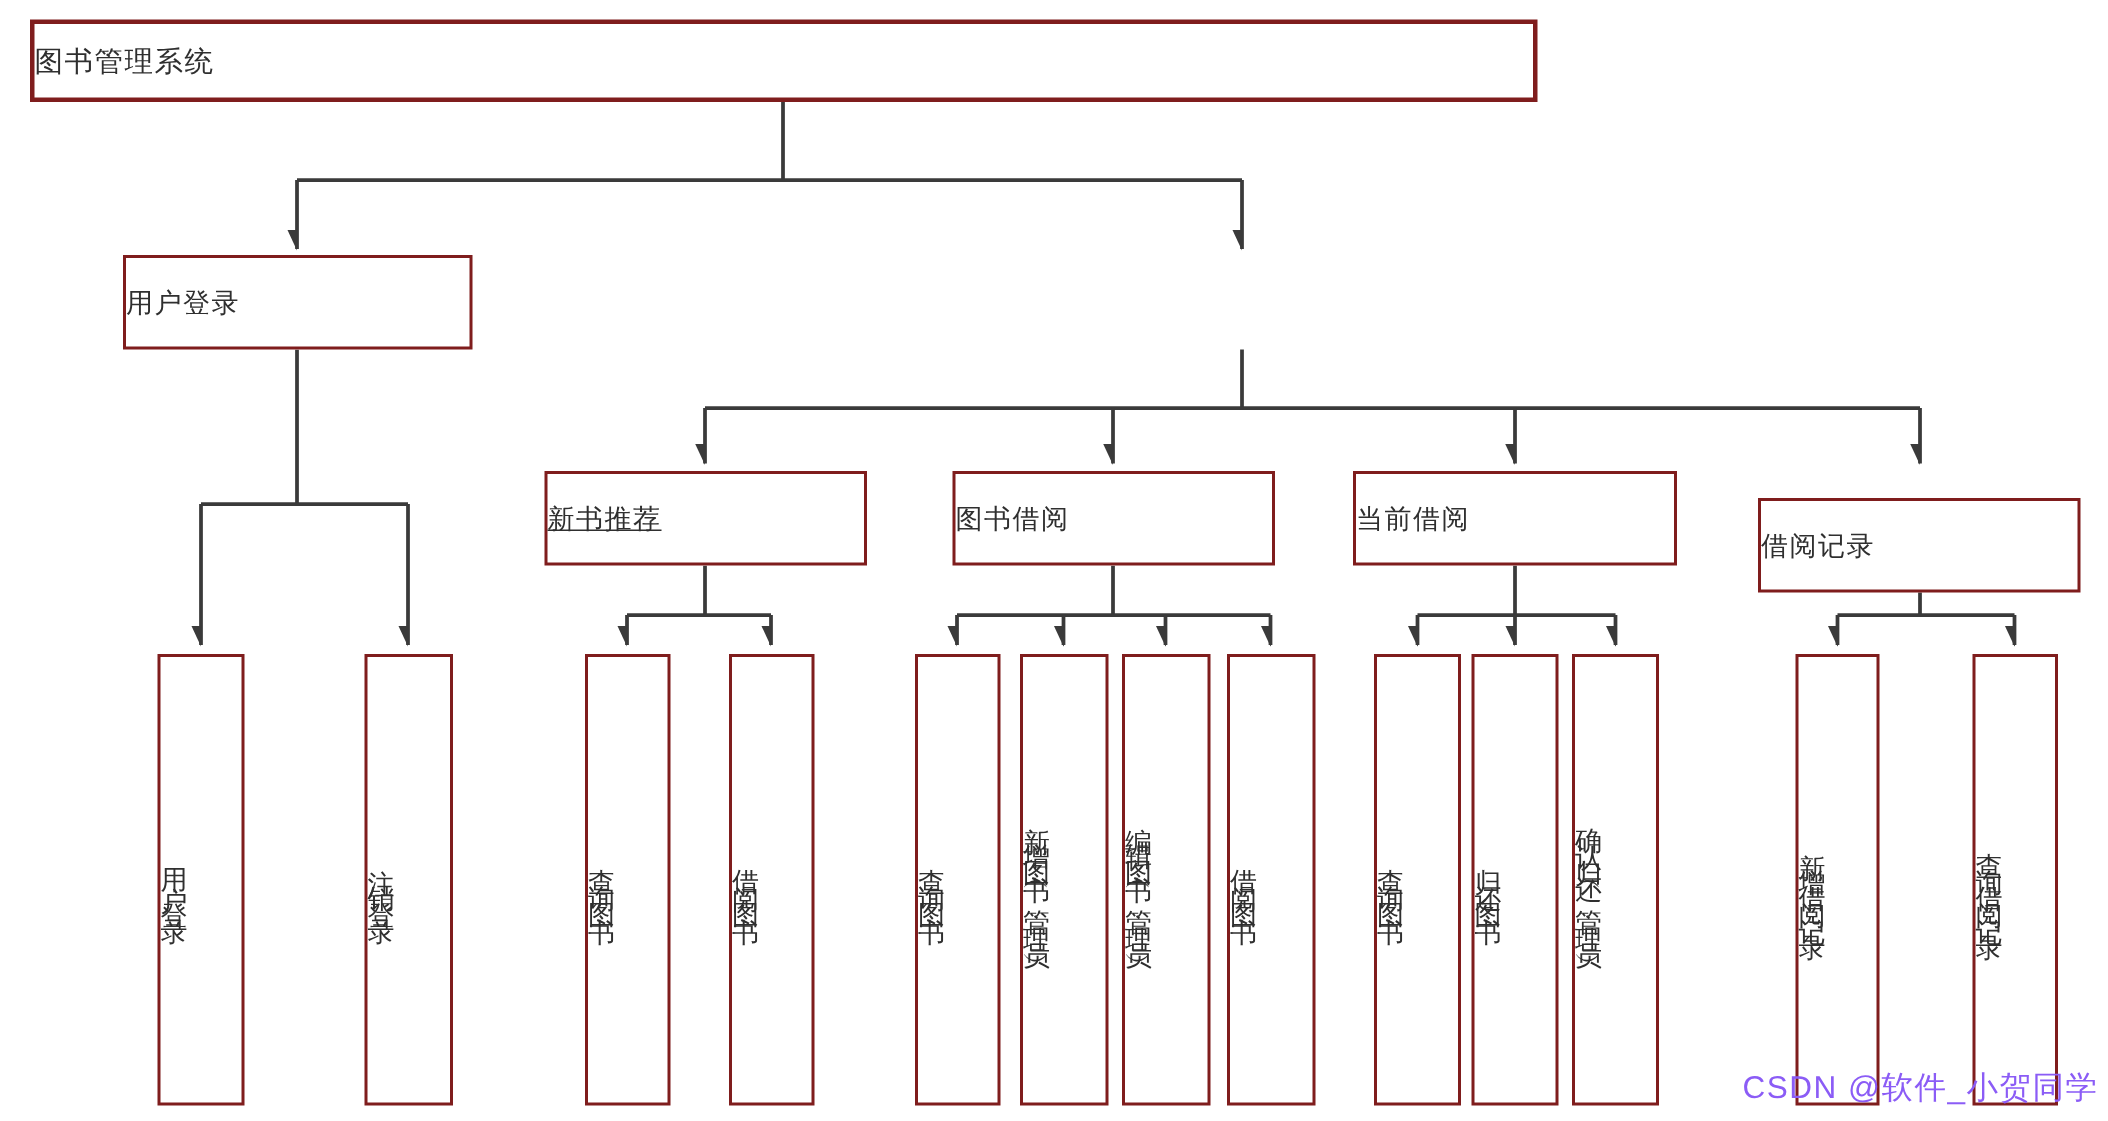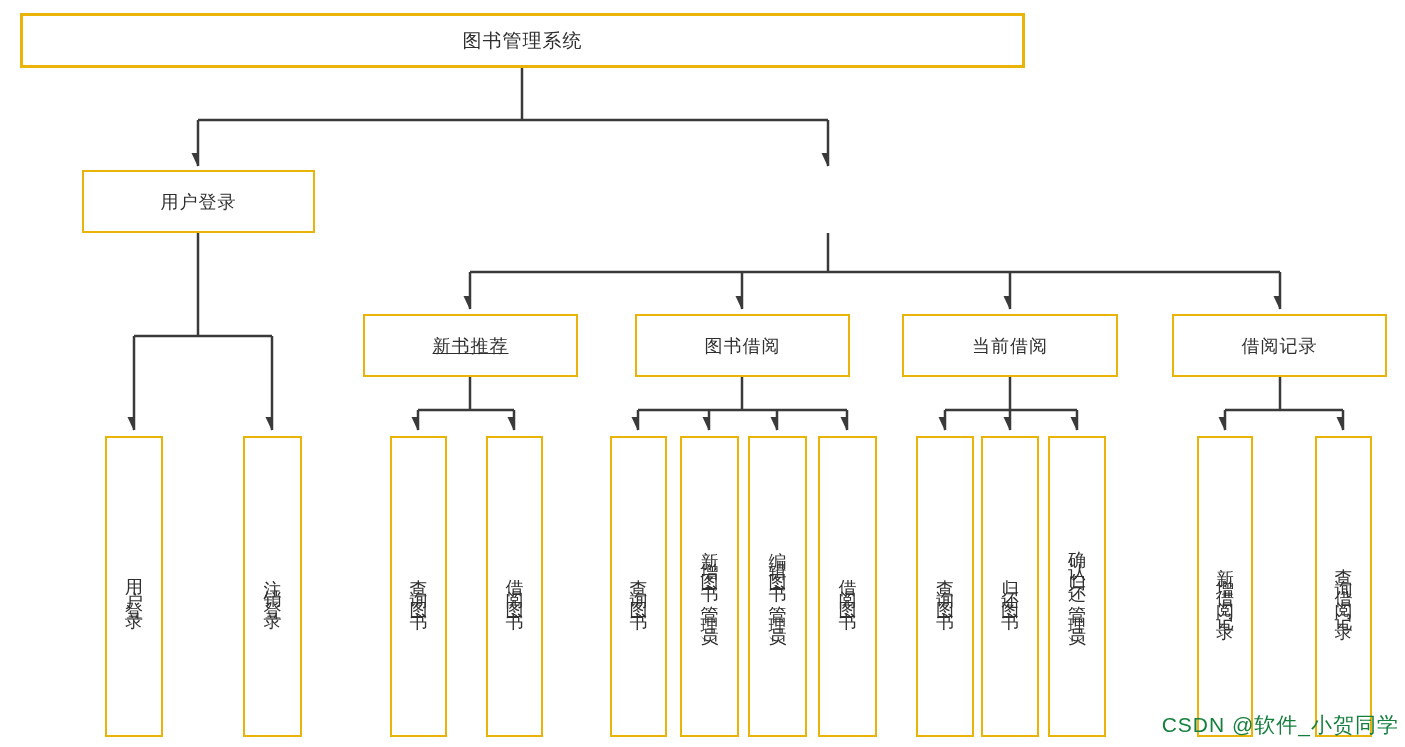--- a/index.html
+++ b/index.html
@@ -8,24 +8,23 @@
     position:relative;
     width:1405px;height:747px;
     background:#ffffff;
     overflow:hidden;
   }
   #wires{position:absolute;left:0;top:0;width:1405px;height:747px;}
   .node{
     position:absolute;
     box-sizing:border-box;
     background:#ffffff;
-    border:2px solid #eab308;
+    border:2px solid #7f1d1d;
     display:flex;
     align-items:center;
-    justify-content:center;
     color:#2f2f2f;
     z-index:2;
   }
   .hbox{font-size:18px;letter-spacing:1px;}
   .root{border-width:3px;font-size:19px;}
   .vbox span{
     writing-mode:vertical-rl;
     text-orientation:mixed;
     font-size:18px;
     letter-spacing:11px;
@@ -107,21 +106,21 @@
 
   <div class="node hbox" style="left:363px;top:314px;width:215px;height:63px;text-decoration:underline;">
     <span>新书推荐</span>
   </div>
   <div class="node hbox" style="left:635px;top:314px;width:215px;height:63px;">
     <span>图书借阅</span>
   </div>
   <div class="node hbox" style="left:902px;top:314px;width:216px;height:63px;">
     <span>当前借阅</span>
   </div>
-  <div class="node hbox" style="left:1172px;top:314px;width:215px;height:63px;">
+  <div class="node hbox" style="left:1172px;top:332px;width:215px;height:63px;">
     <span>借阅记录</span>
   </div>
 
   <div class="node vbox" style="left:105px;top:436px;width:58px;height:301px;">
     <span>用户登录</span>
   </div>
   <div class="node vbox" style="left:243px;top:436px;width:59px;height:301px;">
     <span>注销登录</span>
   </div>
 
@@ -155,15 +154,15 @@
     <span>确认归还（管理员）</span>
   </div>
 
   <div class="node vbox" style="left:1197px;top:436px;width:56px;height:301px;">
     <span>新增借阅记录</span>
   </div>
   <div class="node vbox" style="left:1315px;top:436px;width:57px;height:301px;">
     <span>查询借阅记录</span>
   </div>
 
-  <div class="watermark" style="color: #15803d;">CSDN @软件_小贺同学</div>
+  <div class="watermark" style="color: #8b5cf6;">CSDN @软件_小贺同学</div>
 
 </div>
 
 </body></html>

